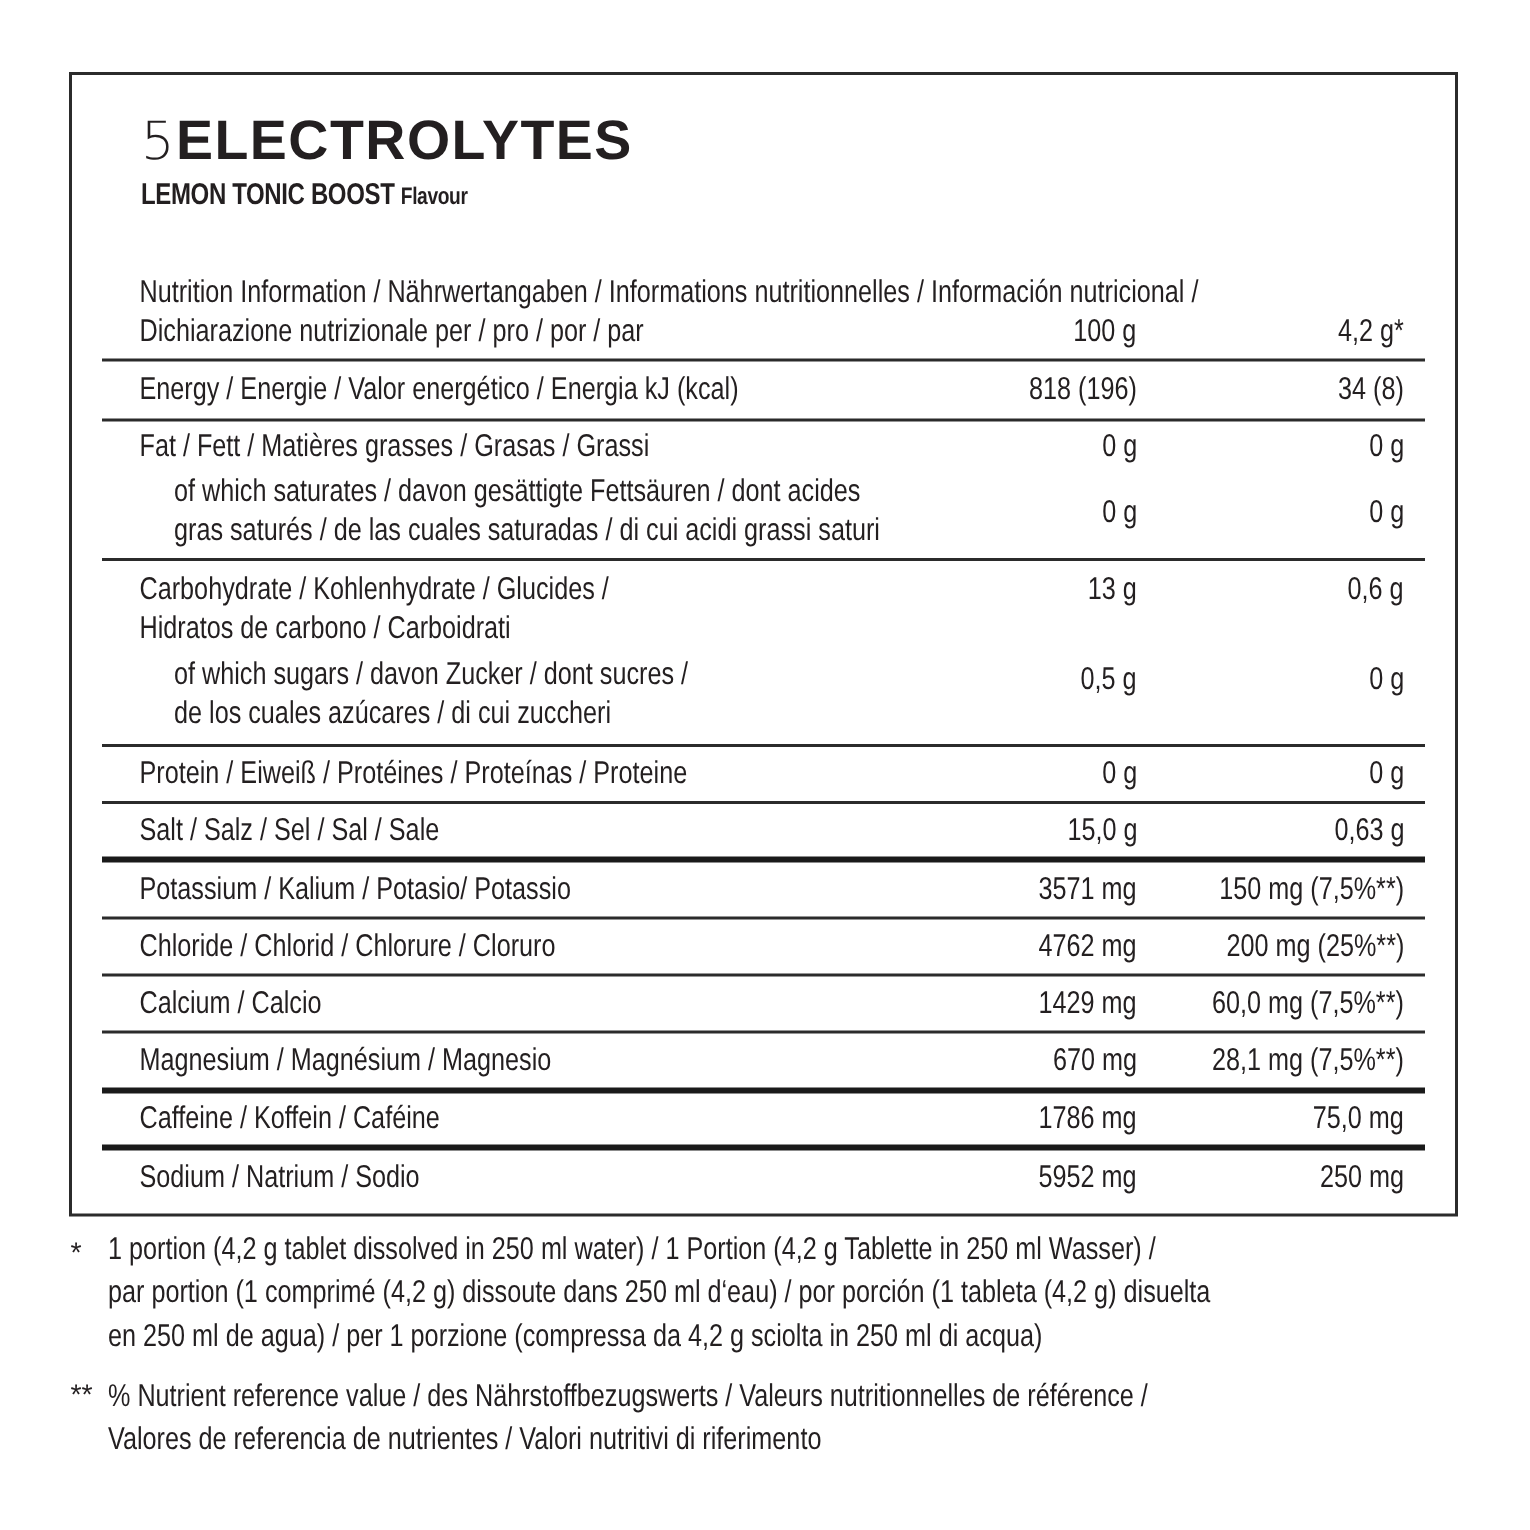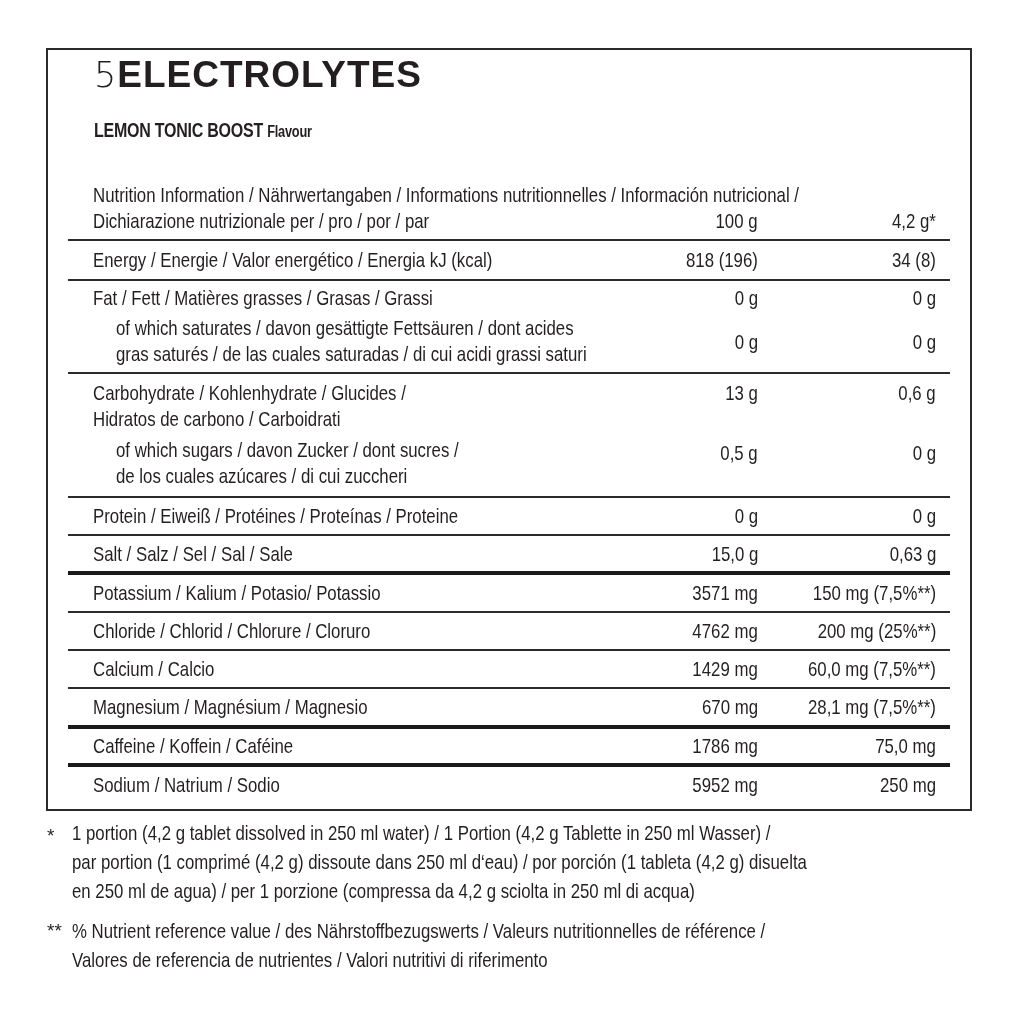--- a/index.html
+++ b/index.html
@@ -7,21 +7,21 @@
     width: 1020px; height: 1020px; background: #ffffff;
     color: #231f20; overflow: hidden;
     font-family: "Liberation Sans", "DejaVu Sans", sans-serif;
   }
   .label-box {
     position: absolute; left: 46px; top: 48px;
     width: 926px; height: 763px;
     border: 2px solid #2b2b2b;
   }
   .brand {
-    position: absolute; left: 94px; top: 53px;
+    position: absolute; left: 94px; top: 72px;
     font-size: 37px; line-height: 44px; letter-spacing: 1px;
     white-space: nowrap;
   }
   .brand .num { font-weight: 300; font-family: "DejaVu Sans", sans-serif; font-size: 35px; }
   .brand .word { font-weight: 700; }
   .flavour {
     position: absolute; left: 94px; top: 118px;
     font-size: 20px; line-height: 24px; font-weight: 700;
     transform: scaleX(0.8); transform-origin: left top;
     white-space: nowrap; letter-spacing: -0.3px;

